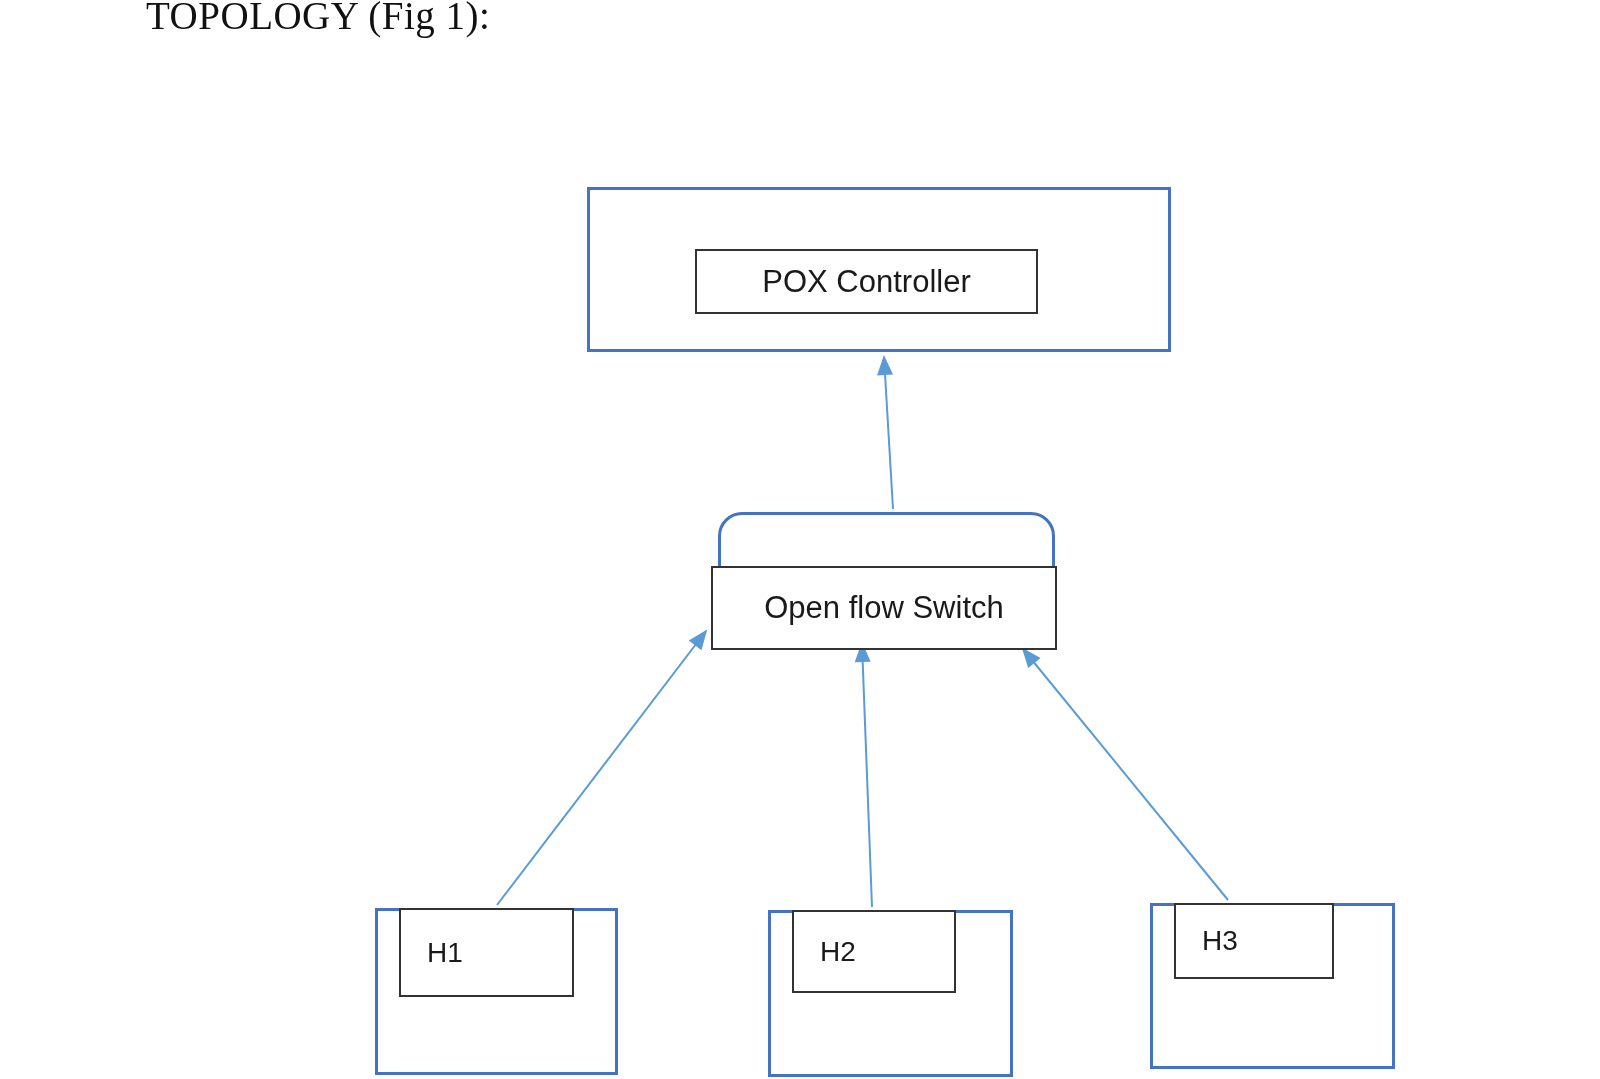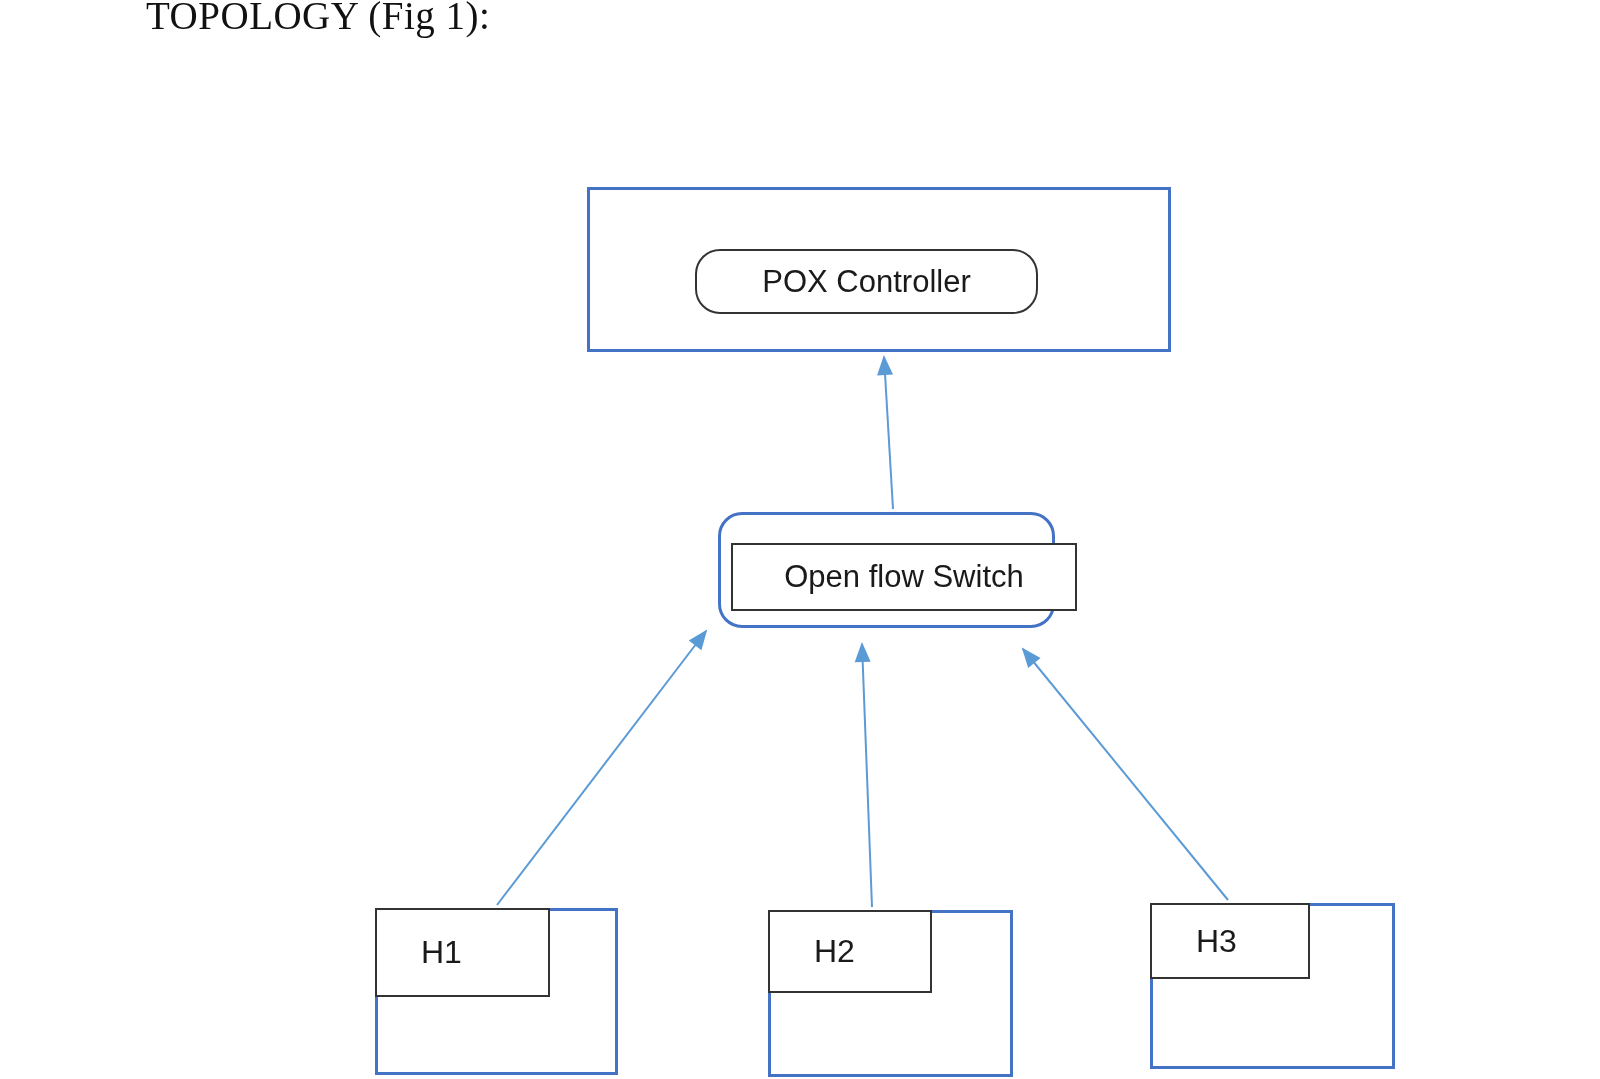--- a/index.html
+++ b/index.html
@@ -39,27 +39,28 @@
     background: #ffffff;
     display: flex;
     align-items: center;
     justify-content: center;
     font-size: 31px;
     white-space: nowrap;
     z-index: 3;
   }
   .label-left {
     justify-content: flex-start;
-    padding-left: 44px;
-    font-size: 32px;
+    padding-left: 26px;
+    font-size: 28px;
+    margin-left: 24px;
   }
   .pox-box    { left: 587px; top: 187px; width: 584px; height: 165px; z-index: 2; }
-  .pox-label  { left: 695px; top: 249px; width: 343px; height: 65px; border-radius: 25px; }
+  .pox-label  { left: 695px; top: 249px; width: 343px; height: 65px; }
   .switch-box { left: 718px; top: 512px; width: 337px; height: 116px; border-radius: 24px; z-index: 2; }
-  .switch-label { left: 711px; top: 543px; width: 346px; height: 68px; margin-left: 20px; }
+  .switch-label { left: 711px; top: 566px; width: 346px; height: 84px; }
   .h1-box   { left: 375px; top: 908px; width: 243px; height: 167px; }
   .h1-label { left: 375px; top: 908px; width: 175px; height: 89px; }
   .h2-box   { left: 768px; top: 910px; width: 245px; height: 167px; }
   .h2-label { left: 768px; top: 910px; width: 164px; height: 83px; }
   .h3-box   { left: 1150px; top: 903px; width: 245px; height: 166px; }
   .h3-label { left: 1150px; top: 903px; width: 160px; height: 76px; }
   #arrow-layer {
     position: absolute;
     left: 0; top: 0;
     width: 1600px;

